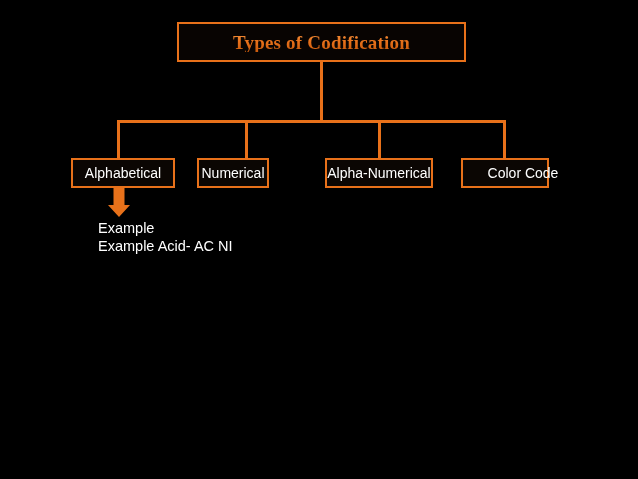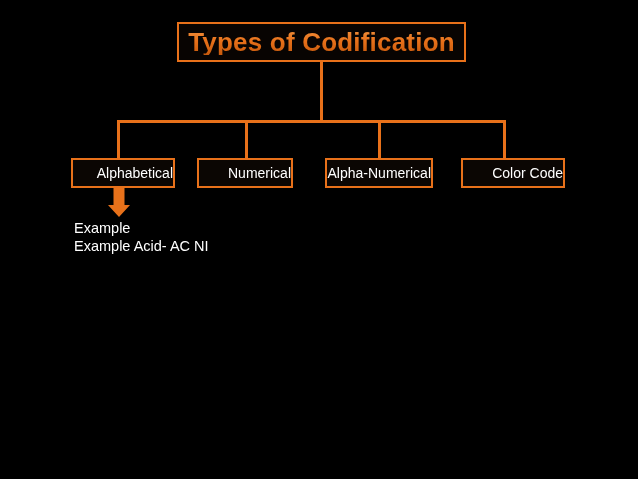--- a/index.html
+++ b/index.html
@@ -29,22 +29,22 @@
     width: 289px;
     height: 40px;
     box-sizing: border-box;
     border: 2px solid #E8711A;
     background: #080402;
     display: flex;
     align-items: center;
     justify-content: center;
   }
   .title-text {
-    font-family: Liberation Sans, sans-serif;
-    font-size: 26px;
+    font-family: Liberation Serif, serif;
+    font-size: 19px;
     font-weight: bold;
     letter-spacing: 0.2px;
     color: #E8711A;
     background: linear-gradient(to bottom, #F0913E 0%, #E8711A 45%, #C75A0D 100%);
     -webkit-background-clip: text;
     background-clip: text;
     -webkit-text-fill-color: transparent;
     white-space: nowrap;
     line-height: 1;
   }
@@ -58,21 +58,21 @@
   .h-line { height: 3px; }
 
   
   .node-box {
     position: absolute;
     box-sizing: border-box;
     border: 2px solid #E8711A;
     background: #0B0603;
     display: flex;
     align-items: center;
-    justify-content: flex-end;
+    justify-content: center;
     height: 30px;
   }
   .node-label {
     color: #FFFFFF;
     font-size: 14px;
     line-height: 1;
     white-space: nowrap;
   }
 
   
@@ -87,21 +87,21 @@
   
   .example-block {
     position: absolute;
     left: 74px;
     top: 219px;
     color: #FFFFFF;
     font-size: 14.5px;
     line-height: 18px;
     white-space: nowrap;
   }
-  .example-line { display: block; }
+  .example-line { display: block; margin-left: 24px; }
 </style>
 </head>
 <body>
 
 <div id="slide">
 
   <div class="title-box">
     <span class="title-text">Types of Codification</span>
   </div>
 
@@ -111,29 +111,29 @@
 
   <div class="line v-line" style="left:117px; top:120px; height:39px;"></div>
   <div class="line v-line" style="left:245px; top:120px; height:39px;"></div>
   <div class="line v-line" style="left:378px; top:120px; height:39px;"></div>
   <div class="line v-line" style="left:503px; top:120px; height:39px;"></div>
 
   <div class="node-box" style="left:71px; top:158px; width:104px;">
     <span class="node-label">Alphabetical</span>
   </div>
 
-  <div class="node-box" style="left:197px; top:158px; width:96px;">
+  <div class="node-box" style="left:197px; top:158px; width:72px;">
     <span class="node-label">Numerical</span>
   </div>
 
   <div class="node-box" style="left:325px; top:158px; width:108px;">
     <span class="node-label">Alpha-Numerical</span>
   </div>
 
-  <div class="node-box" style="left:461px; top:158px; width:104px;padding-left:36px;">
+  <div class="node-box" style="left:461px; top:158px; width:88px;padding-left:36px;">
     <span class="node-label">Color Code</span>
   </div>
 
   <div class="arrow">
     <svg width="22" height="29" viewBox="0 0 22 29" xmlns="http://www.w3.org/2000/svg">
       <polygon points="5.5,0 16.5,0 16.5,17 22,17 11,29 0,17 5.5,17" fill="#E8711A"></polygon>
     </svg>
   </div>
 
   <div class="example-block">

